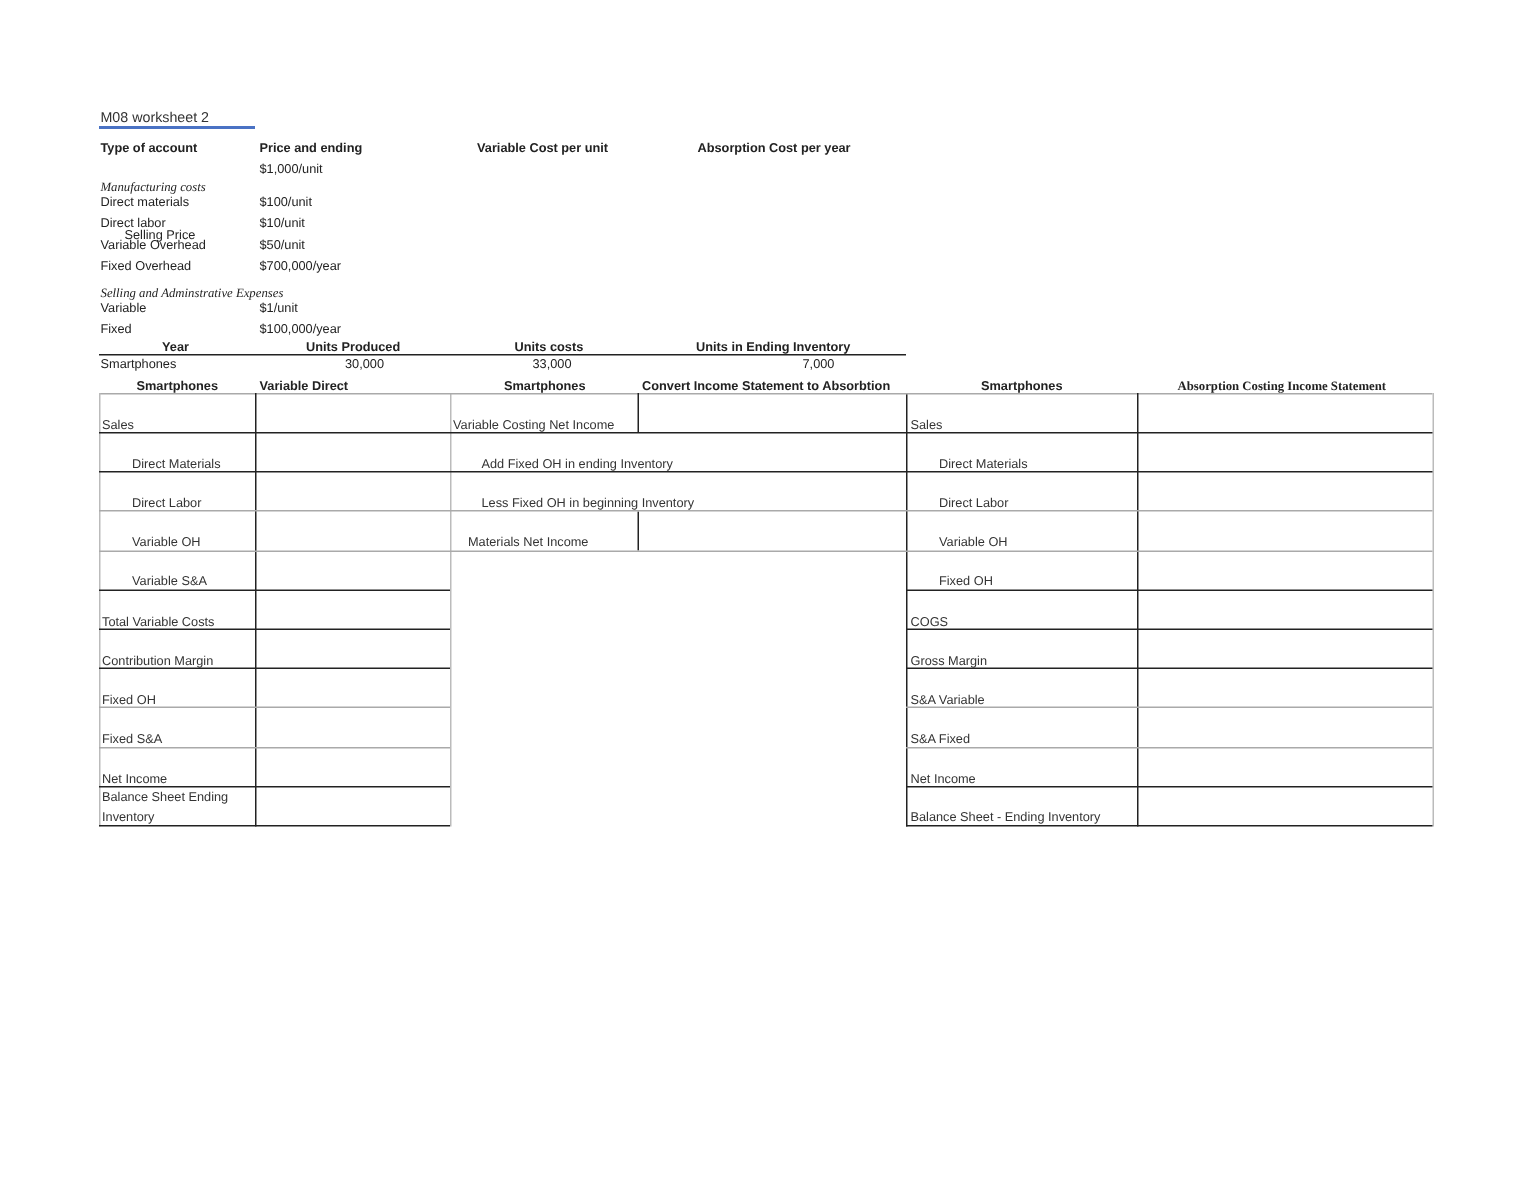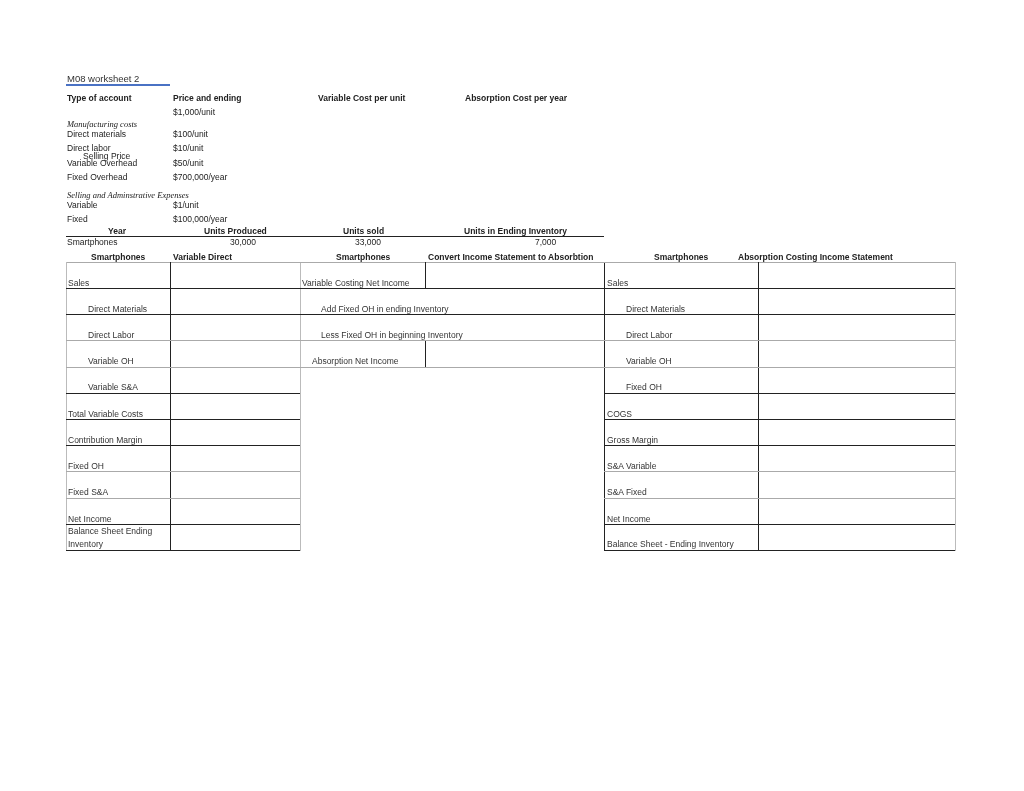--- a/index.html
+++ b/index.html
@@ -41,34 +41,34 @@
 <div class="abs t" style="left:67px;top:172px;">Fixed Overhead</div>
 <div class="abs t" style="left:173px;top:172px;">$700,000/year</div>
 <div class="abs t i" style="left:67px;top:190px;">Selling and Adminstrative Expenses</div>
 <div class="abs t" style="left:67px;top:200px;">Variable</div>
 <div class="abs t" style="left:173px;top:200px;text-align:right;">$1/unit</div>
 <div class="abs t" style="left:67px;top:214px;">Fixed</div>
 <div class="abs t" style="left:173px;top:214px;">$100,000/year</div>
 
 <div class="abs t b" style="left:108px;top:226px;">Year</div>
 <div class="abs t b" style="left:204px;top:226px;">Units Produced</div>
-<div class="abs t b" style="left:343px;top:226px;">Units sold</div>
+<div class="abs t b" style="left:343px;top:226px;">Units costs</div>
 <div class="abs t b" style="left:464px;top:226px;">Units in Ending Inventory</div>
 <div class="hline" style="left:66px;top:236px;width:538px;"></div>
 <div class="abs t" style="left:67px;top:237px;">Smartphones</div>
 <div class="abs t right" style="left:230px;width:65px;top:237px;">30,000</div>
 <div class="abs t right" style="left:355px;width:65px;top:237px;">33,000</div>
 <div class="abs t right" style="left:535px;width:63px;top:237px;">7,000</div>
 
 <div class="abs t b" style="left:91px;top:252px;">Smartphones</div>
 <div class="abs t b" style="left:173px;top:252px;">Variable Direct</div>
 <div class="abs t b" style="left:336px;top:252px;">Smartphones</div>
 <div class="abs t b" style="left:428px;top:252px;">Convert Income Statement to Absorbtion</div>
 <div class="abs t b" style="left:654px;top:252px;">Smartphones</div>
-<div class="abs t b" style="left:738px;top:252px;">Absorption Costing Income Statement</div>
+<div class="abs t b" style="left:785px;top:252px;font-family:Liberation Serif, serif;">Absorption Costing Income Statement</div>
 
 <div class="hline light" style="left:66px;top:262px;width:234px;"></div>
 <div class="vline light" style="left:66px;top:262px;height:289px;"></div>
 <div class="vline" style="left:170px;top:262px;height:289px;"></div>
 <div class="vline light" style="left:300px;top:262px;height:289px;"></div>
 <div class="hline" style="left:66px;top:288px;width:234px;"></div>
 <div class="hline" style="left:66px;top:314px;width:234px;"></div>
 <div class="hline light" style="left:66px;top:340px;width:234px;"></div>
 <div class="hline light" style="left:66px;top:367px;width:234px;"></div>
 <div class="hline" style="left:66px;top:393px;width:234px;"></div>
@@ -109,21 +109,21 @@
 <div class="vline" style="left:425px;top:341px;height:26px;"></div>
 <div class="vline" style="left:604px;top:262px;height:289px;"></div>
 <div class="hline" style="left:300px;top:288px;width:304px;"></div>
 <div class="hline" style="left:300px;top:314px;width:304px;"></div>
 <div class="hline light" style="left:300px;top:340px;width:304px;"></div>
 <div class="hline light" style="left:300px;top:367px;width:304px;"></div>
 
 <div class="abs cell" style="left:302px;top:278px;">Variable Costing Net Income</div>
 <div class="abs cell" style="left:321px;top:304px;">Add Fixed OH in ending Inventory</div>
 <div class="abs cell" style="left:321px;top:330px;">Less Fixed OH in beginning Inventory</div>
-<div class="abs cell" style="left:312px;top:356px;">Absorption Net Income</div>
+<div class="abs cell" style="left:312px;top:356px;">Materials Net Income</div>
 
 <div class="abs" style="left:426px;top:263px;width:177px;height:25px;"></div>
 <div class="abs" style="left:470px;top:289px;width:133px;height:25px;"></div>
 <div class="abs" style="left:470px;top:315px;width:133px;height:25px;"></div>
 <div class="abs" style="left:426px;top:341px;width:177px;height:26px;"></div>
 
 <div class="hline light" style="left:604px;top:262px;width:351px;"></div>
 <div class="vline" style="left:758px;top:262px;height:289px;"></div>
 <div class="vline light" style="left:955px;top:262px;height:289px;"></div>
 <div class="hline" style="left:604px;top:288px;width:351px;"></div>

